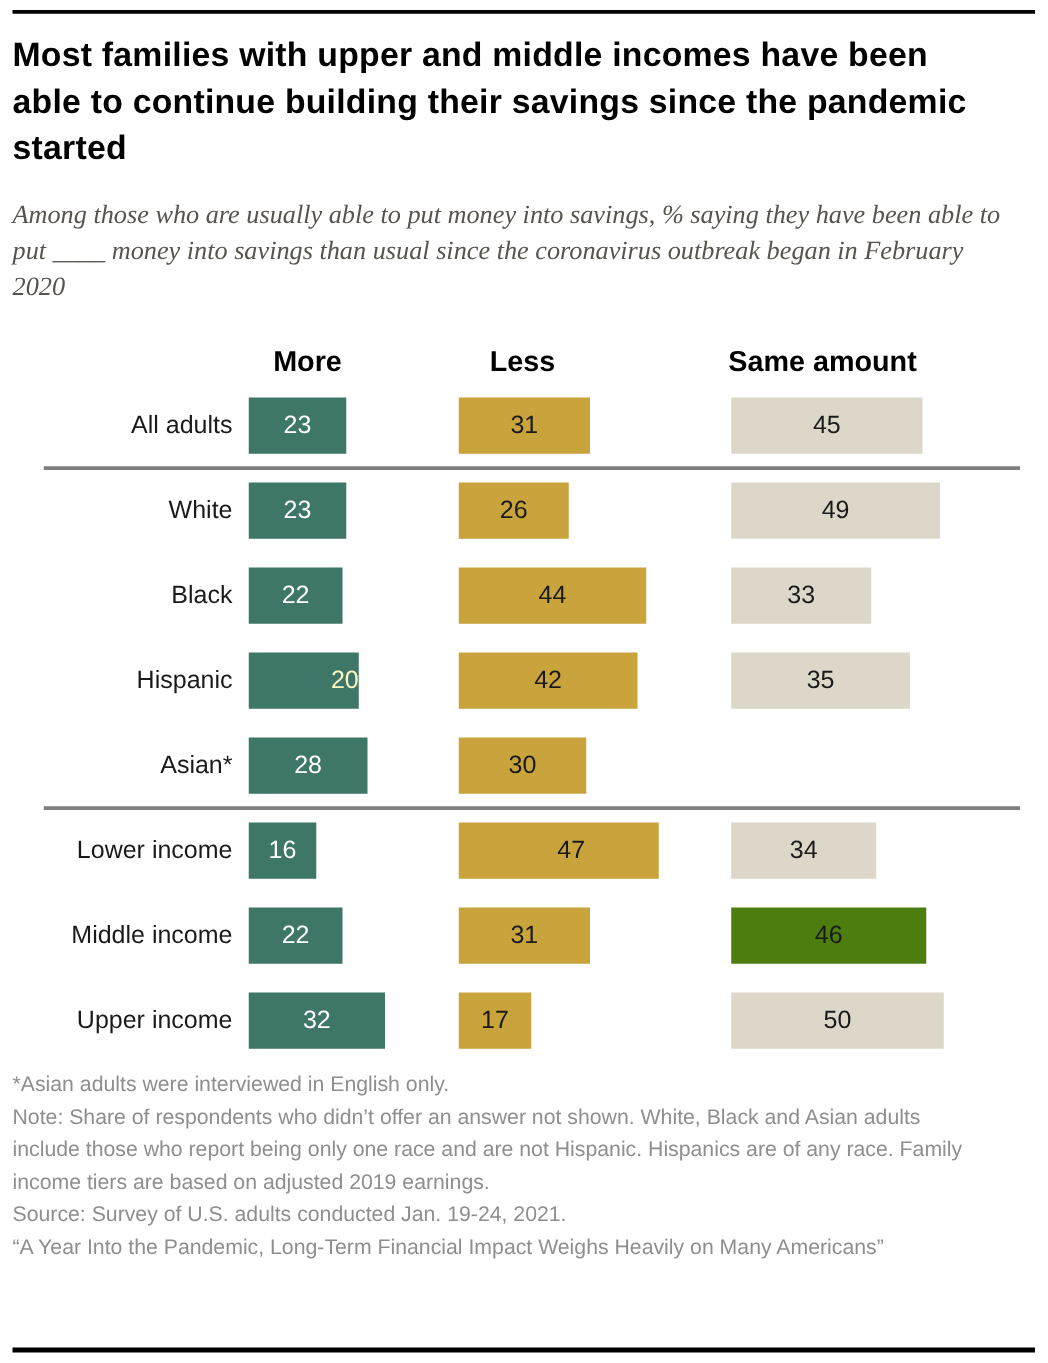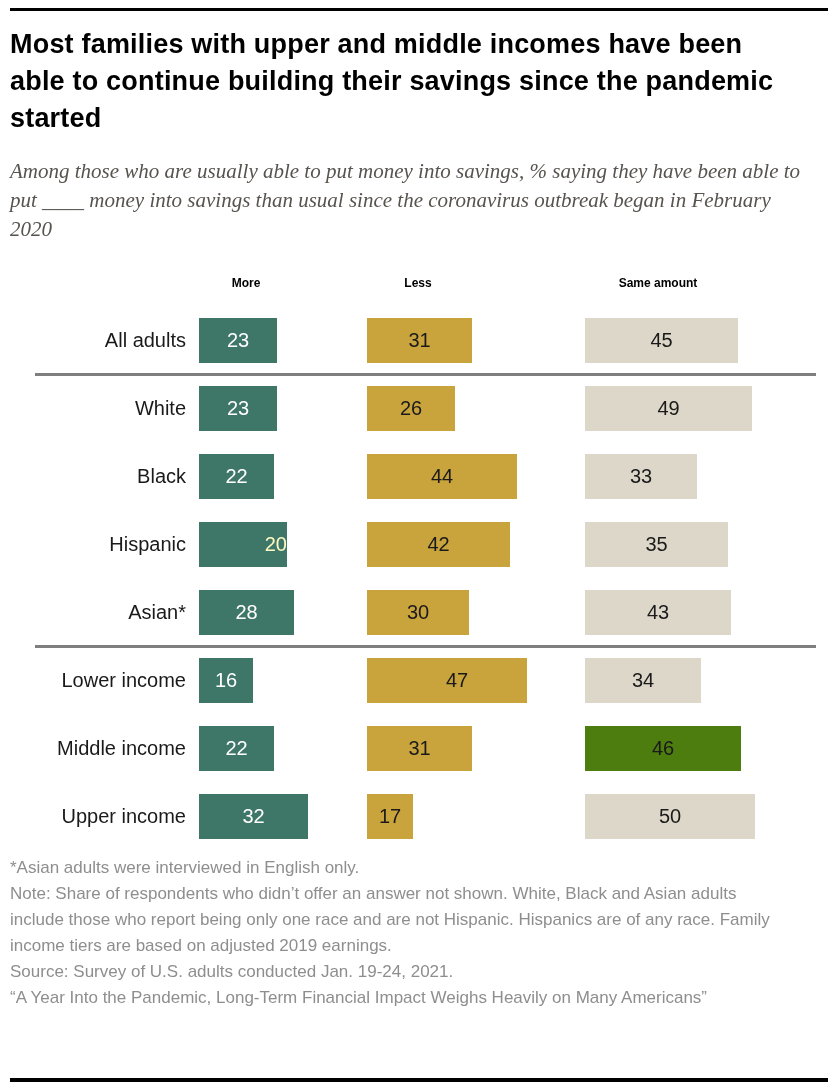--- a/index.html
+++ b/index.html
@@ -44,21 +44,21 @@
     font-family: "Liberation Serif", serif;
     font-style: italic;
     font-size: 21px;
     line-height: 29px;
     color: #57534e;
   }
   .col-header {
     position: absolute;
     top: 276px;
     transform: translateX(-50%);
-    font-size: 12px;
+    font-size: 23px;
     font-weight: bold;
     color: #000000;
     white-space: nowrap;
   }
   #chart-area { position: absolute; left: 0; top: 0; width: 838px; height: 860px; }
   .chart-row {
     position: absolute;
     left: 0; width: 838px; height: 45px;
   }
   .row-label {
@@ -141,38 +141,37 @@
       <div class="chart-row" style="top: 522px;">
         <span class="row-label">Hispanic</span>
         <div class="bar" style="left: 199px; width: 88px; background: rgb(62, 118, 104); color: #fef9c3; text-align: right;"><span>20</span></div>
         <div class="bar" style="left: 367px; width: 143px; background: rgb(201, 163, 60); color: rgb(26, 26, 26);"><span>42</span></div>
         <div class="bar" style="left: 585px; width: 143px; background: rgb(220, 215, 200); color: rgb(26, 26, 26);"><span>35</span></div>
       </div>
       <div class="chart-row" style="top: 590px;">
         <span class="row-label">Asian*</span>
         <div class="bar" style="left: 199px; width: 95px; background: rgb(62, 118, 104); color: rgb(255, 255, 255);"><span>28</span></div>
         <div class="bar" style="left: 367px; width: 102px; background: rgb(201, 163, 60); color: rgb(26, 26, 26);"><span>30</span></div>
-        <div class="bar" style="left: 585px; width: 146px; background: rgb(220, 215, 200); color: rgb(26, 26, 26);"><span>43</span></div>
       </div>
       <div class="chart-row" style="top: 658px;">
         <span class="row-label">Lower income</span>
         <div class="bar" style="left: 199px; width: 54px; background: rgb(62, 118, 104); color: rgb(255, 255, 255);"><span>16</span></div>
         <div class="bar" style="left: 367px; width: 160px; background: rgb(201, 163, 60); color: rgb(26, 26, 26); padding-left: 20px;"><span>47</span></div>
         <div class="bar" style="left: 585px; width: 116px; background: rgb(220, 215, 200); color: rgb(26, 26, 26);"><span>34</span></div>
       </div>
       <div class="chart-row" style="top: 726px;">
         <span class="row-label">Middle income</span>
         <div class="bar" style="left: 199px; width: 75px; background: rgb(62, 118, 104); color: rgb(255, 255, 255);"><span>22</span></div>
         <div class="bar" style="left: 367px; width: 105px; background: rgb(201, 163, 60); color: rgb(26, 26, 26);"><span>31</span></div>
         <div class="bar" style="left: 585px; width: 156px; background: #4d7c0f; color: rgb(26, 26, 26);"><span>46</span></div>
       </div>
       <div class="chart-row" style="top: 794px;">
         <span class="row-label">Upper income</span>
         <div class="bar" style="left: 199px; width: 109px; background: rgb(62, 118, 104); color: rgb(255, 255, 255);"><span>32</span></div>
-        <div class="bar" style="left: 367px; width: 46px; background: rgb(201, 163, 60); color: rgb(26, 26, 26);"><span>17</span></div>
+        <div class="bar" style="left: 367px; width: 58px; background: rgb(201, 163, 60); color: rgb(26, 26, 26);"><span>17</span></div>
         <div class="bar" style="left: 585px; width: 170px; background: rgb(220, 215, 200); color: rgb(26, 26, 26);"><span>50</span></div>
       </div>
       <div class="divider" style="background: rgb(127, 127, 127); top: 373px;"></div>
       <div class="divider" style="background: rgb(127, 127, 127); top: 645px;"></div>
     </div>
 
   <div class="notes">
     <p>*Asian adults were interviewed in English only.</p>
     <p>Note: Share of respondents who didn’t offer an answer not shown. White, Black and Asian adults include those who report being only one race and are not Hispanic. Hispanics are of any race. Family income tiers are based on adjusted 2019 earnings.</p>
     <p>Source: Survey of U.S. adults conducted Jan. 19-24, 2021.</p>

